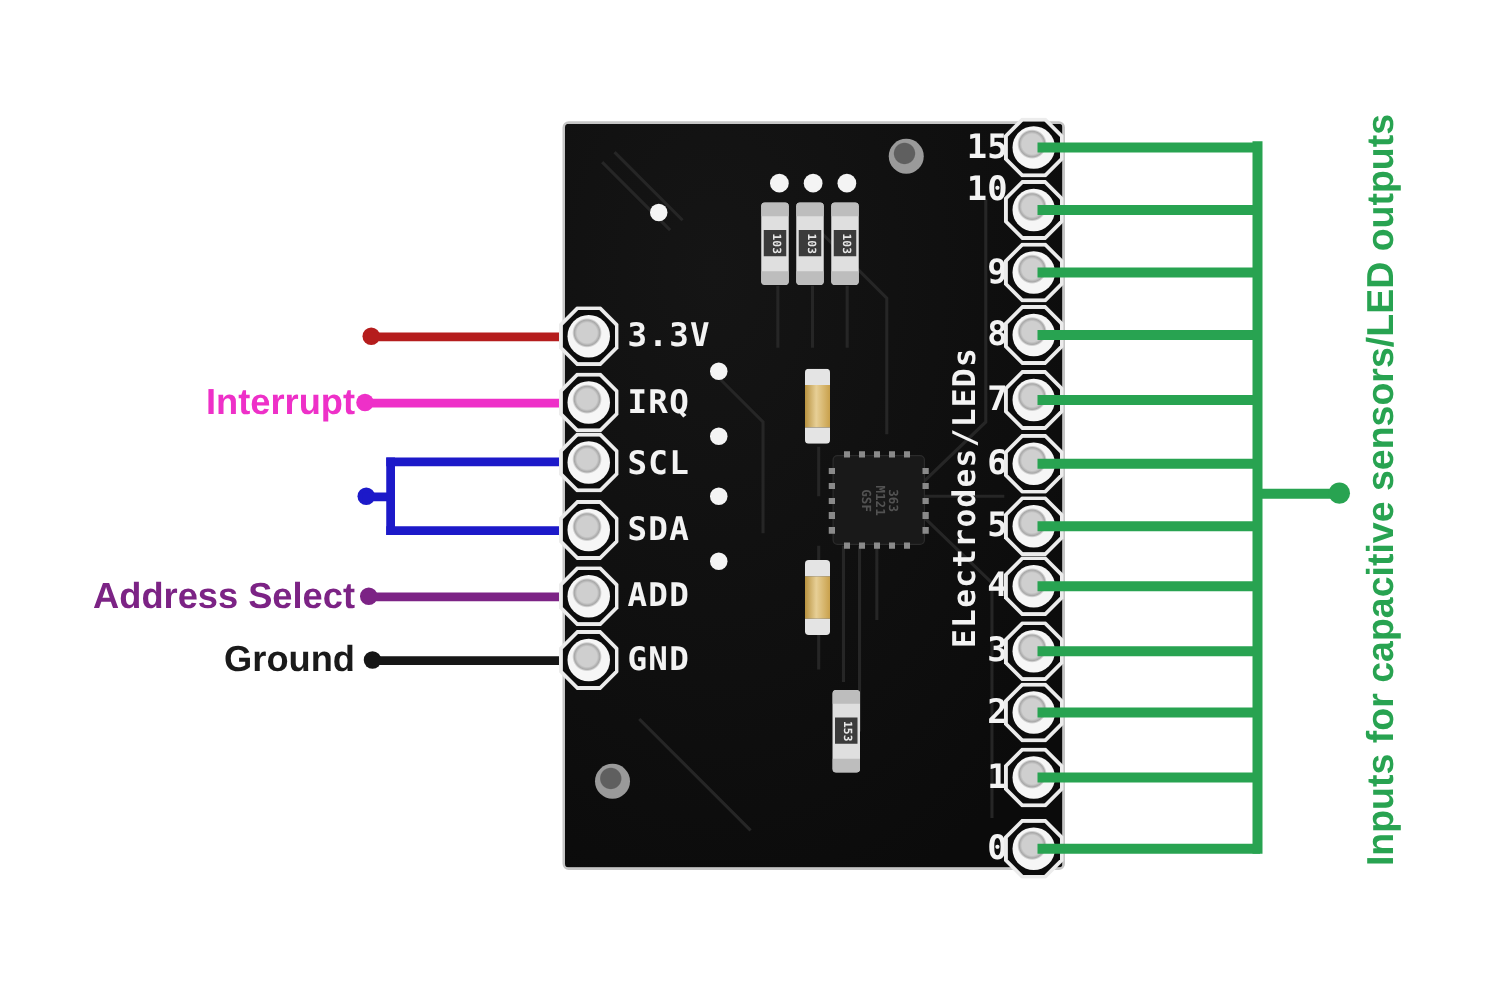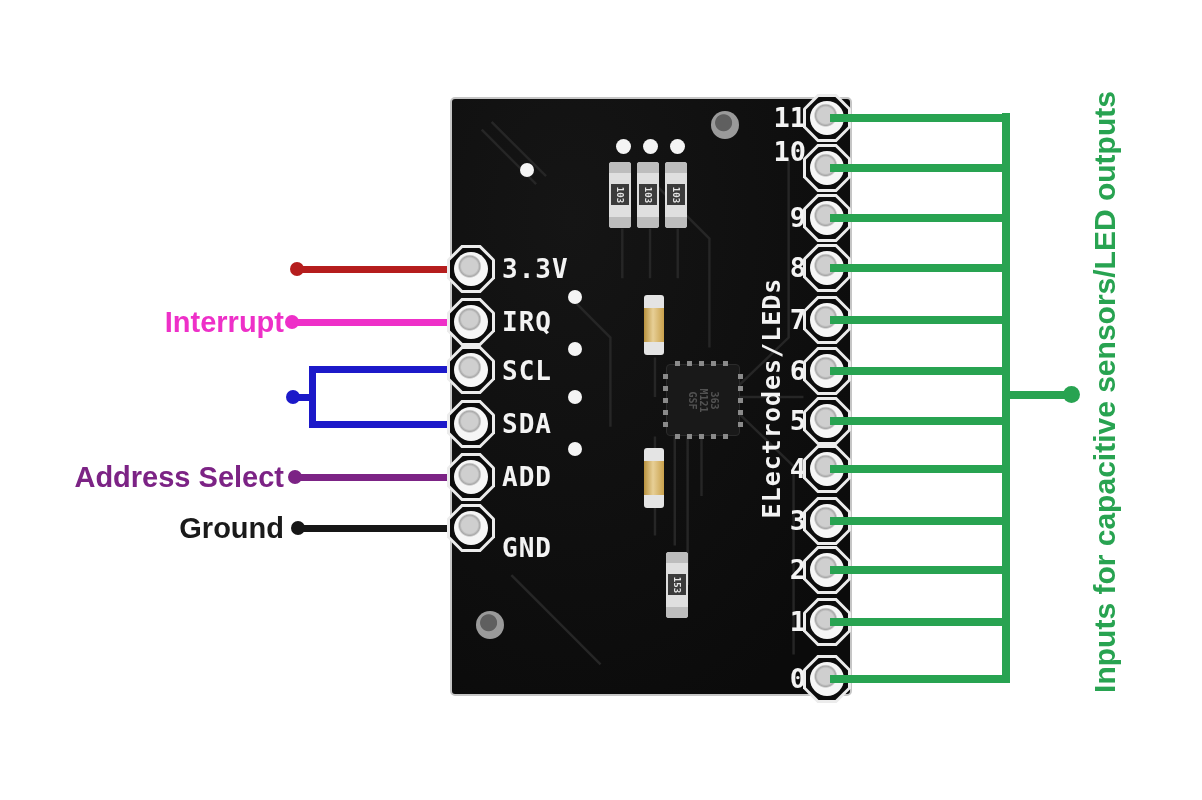--- a/index.html
+++ b/index.html
@@ -196,23 +196,23 @@
     <span class="mark">363
 M121
 GSF</span>
   </div>
 
   <div class="silk silk-pin" style="top:254px;">3.3V</div>
   <div class="silk silk-pin" style="top:307px;">IRQ</div>
   <div class="silk silk-pin" style="top:356px;">SCL</div>
   <div class="silk silk-pin" style="top:409px;">SDA</div>
   <div class="silk silk-pin" style="top:462px;">ADD</div>
-  <div class="silk silk-pin" style="top:513px;margin-top:20px;">GND</div>
-
-  <div class="silk silk-num" style="top:102px;">11</div>
+  <div class="silk silk-pin" style="top:513px;">GND</div>
+
+  <div class="silk silk-num" style="top:102px;">15</div>
   <div class="silk silk-num" style="top:136px;">10</div>
   <div class="silk silk-num" style="top:202px;">9</div>
   <div class="silk silk-num" style="top:252px;">8</div>
   <div class="silk silk-num" style="top:304px;">7</div>
   <div class="silk silk-num" style="top:355px;">6</div>
   <div class="silk silk-num" style="top:405px;">5</div>
   <div class="silk silk-num" style="top:453px;">4</div>
   <div class="silk silk-num" style="top:505px;">3</div>
   <div class="silk silk-num" style="top:554px;">2</div>
   <div class="silk silk-num" style="top:606px;">1</div>

